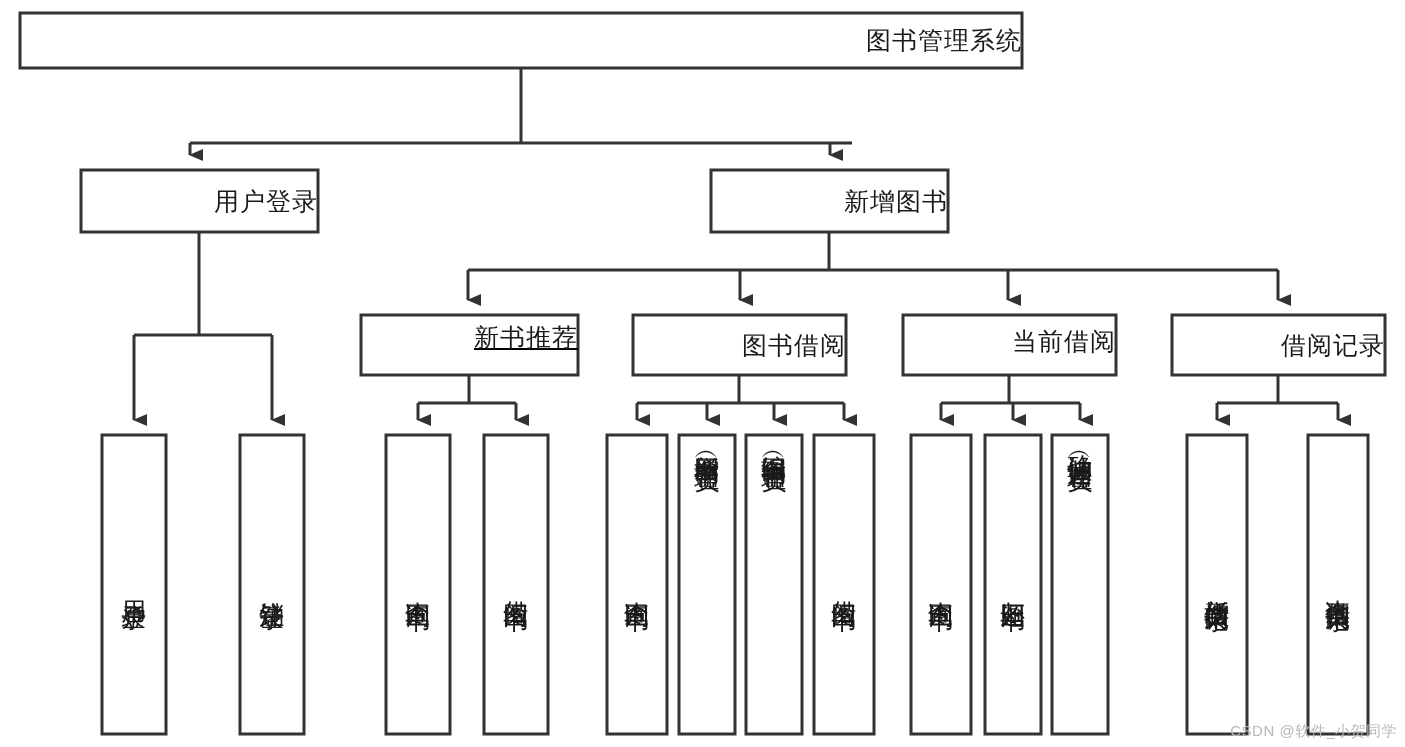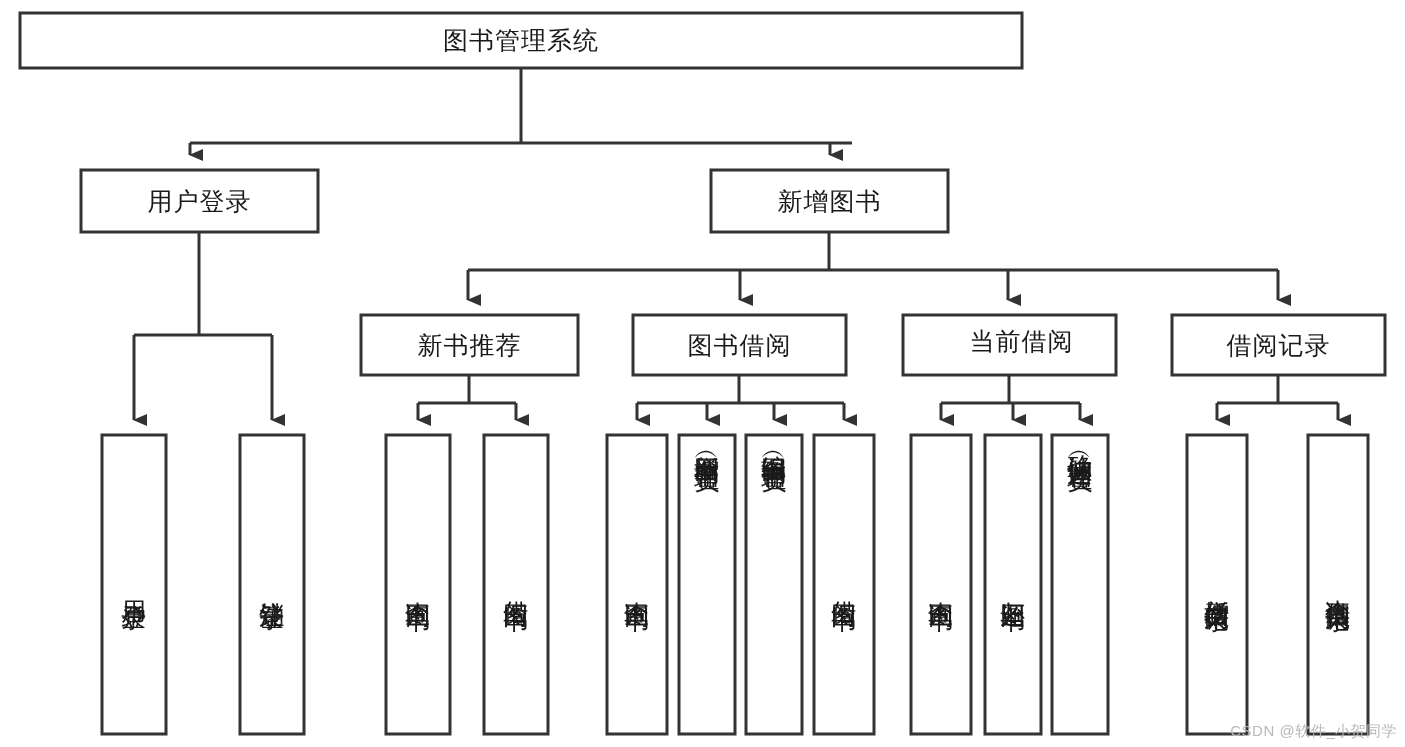--- a/index.html
+++ b/index.html
@@ -63,21 +63,21 @@
     font-size: 25px;
     line-height: 1.05;
     color: #1a1a1a;
     letter-spacing: 2px;
     white-space: nowrap;
   }
   .hlabel-wrap {
     position: absolute;
     display: flex;
     align-items: center;
-    justify-content: center;
+    justify-content: flex-end;
     pointer-events: none;
   }
   .hlabel {
     font-size: 25px;
     color: #1a1a1a;
     letter-spacing: 1px;
     white-space: nowrap;
   }
 </style>
 </head>
@@ -175,27 +175,27 @@
     <span class="hlabel">图书管理系统</span>
   </div>
 
   <div class="hlabel-wrap" style="left:81px; top:170px; width:237px; height:62px;">
     <span class="hlabel">用户登录</span>
   </div>
   <div class="hlabel-wrap" style="left:711px; top:170px; width:237px; height:62px;">
     <span class="hlabel">新增图书</span>
   </div>
 
-  <div class="hlabel-wrap" style="left:361px; top:315px; width:217px; height:60px;">
+  <div class="hlabel-wrap" style="left:361px; top:307px; width:217px; height:60px;text-decoration:underline;">
     <span class="hlabel">新书推荐</span>
   </div>
   <div class="hlabel-wrap" style="left:633px; top:315px; width:213px; height:60px;">
     <span class="hlabel">图书借阅</span>
   </div>
-  <div class="hlabel-wrap" style="left:903px; top:315px; width:213px; height:52px;padding-left:12px;">
+  <div class="hlabel-wrap" style="left:903px; top:315px; width:213px; height:52px;">
     <span class="hlabel">当前借阅</span>
   </div>
   <div class="hlabel-wrap" style="left:1172px; top:315px; width:213px; height:60px;">
     <span class="hlabel">借阅记录</span>
   </div>
 
   <div class="vlabel-wrap" style="left:102px; top:435px; width:64px; height:299px;">
     <span class="vlabel">用户登录</span>
   </div>
   <div class="vlabel-wrap" style="left:240px; top:435px; width:64px; height:299px;">

